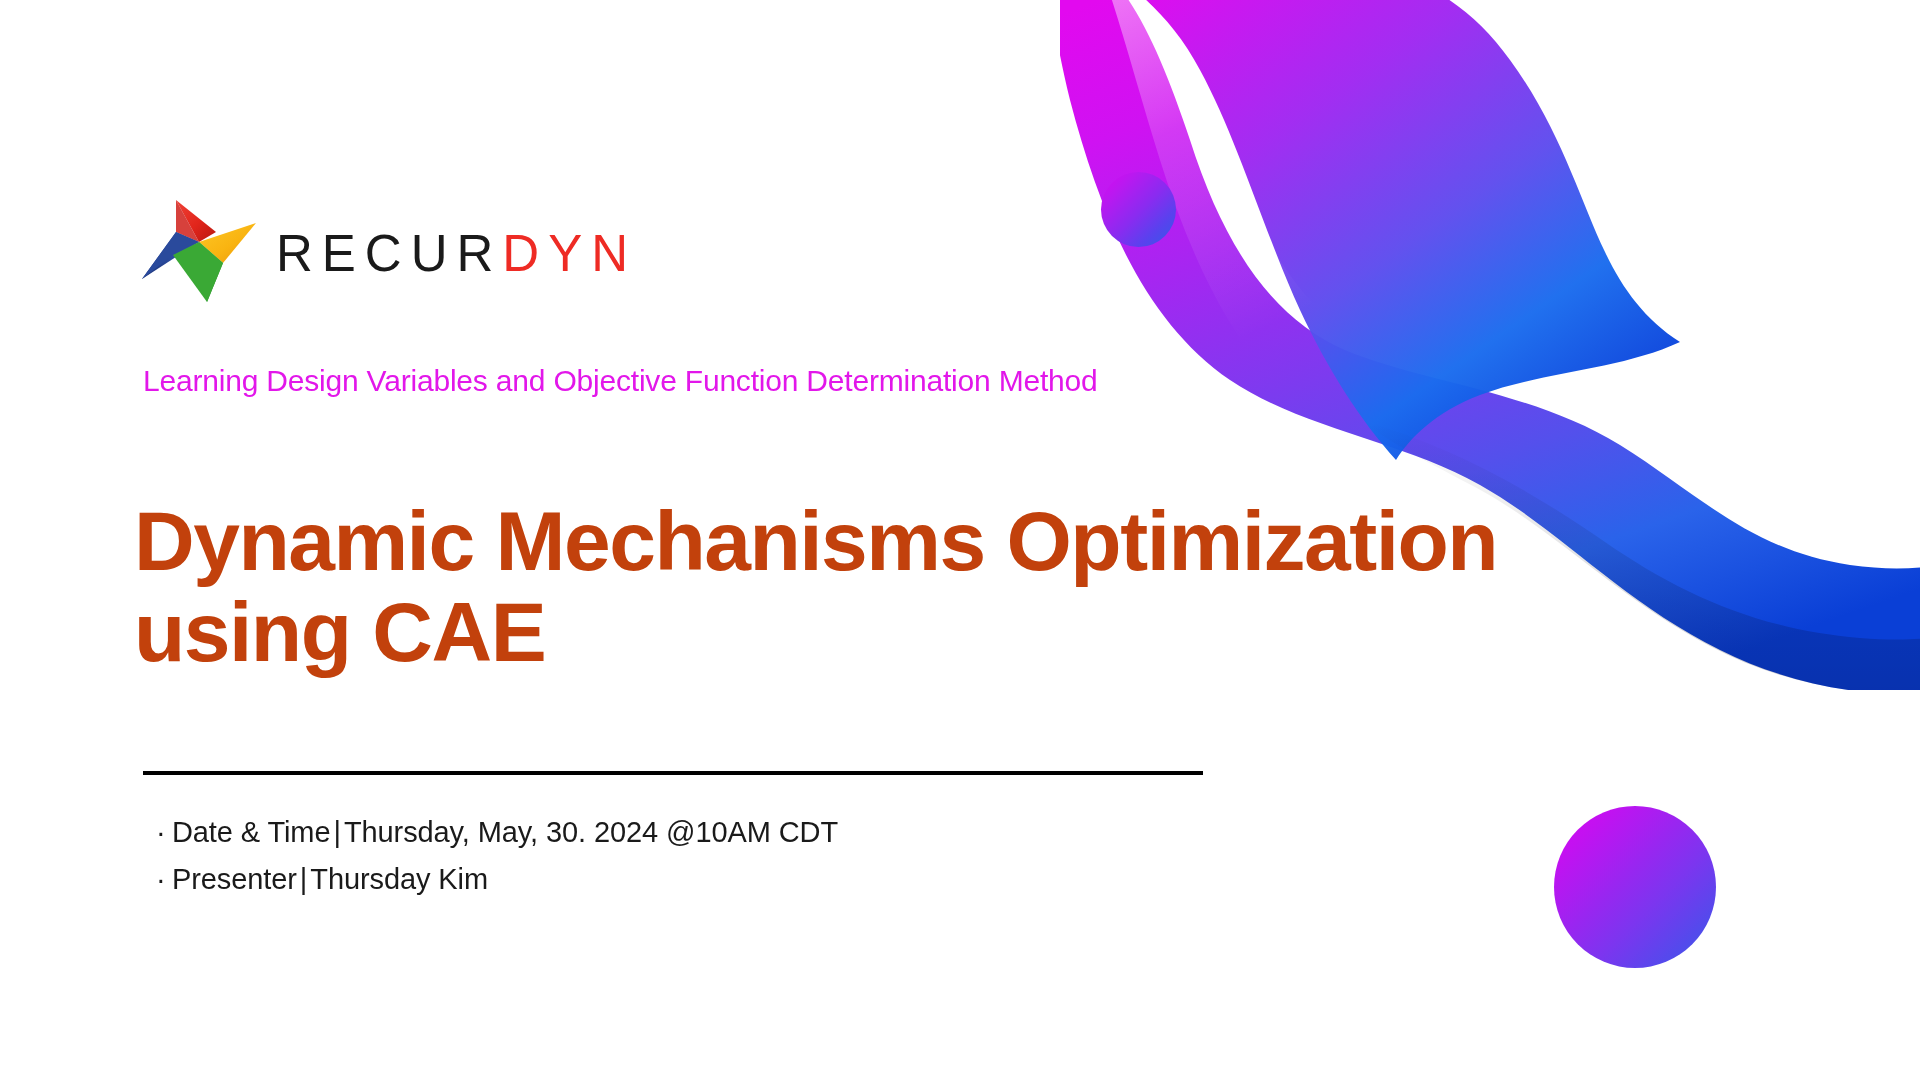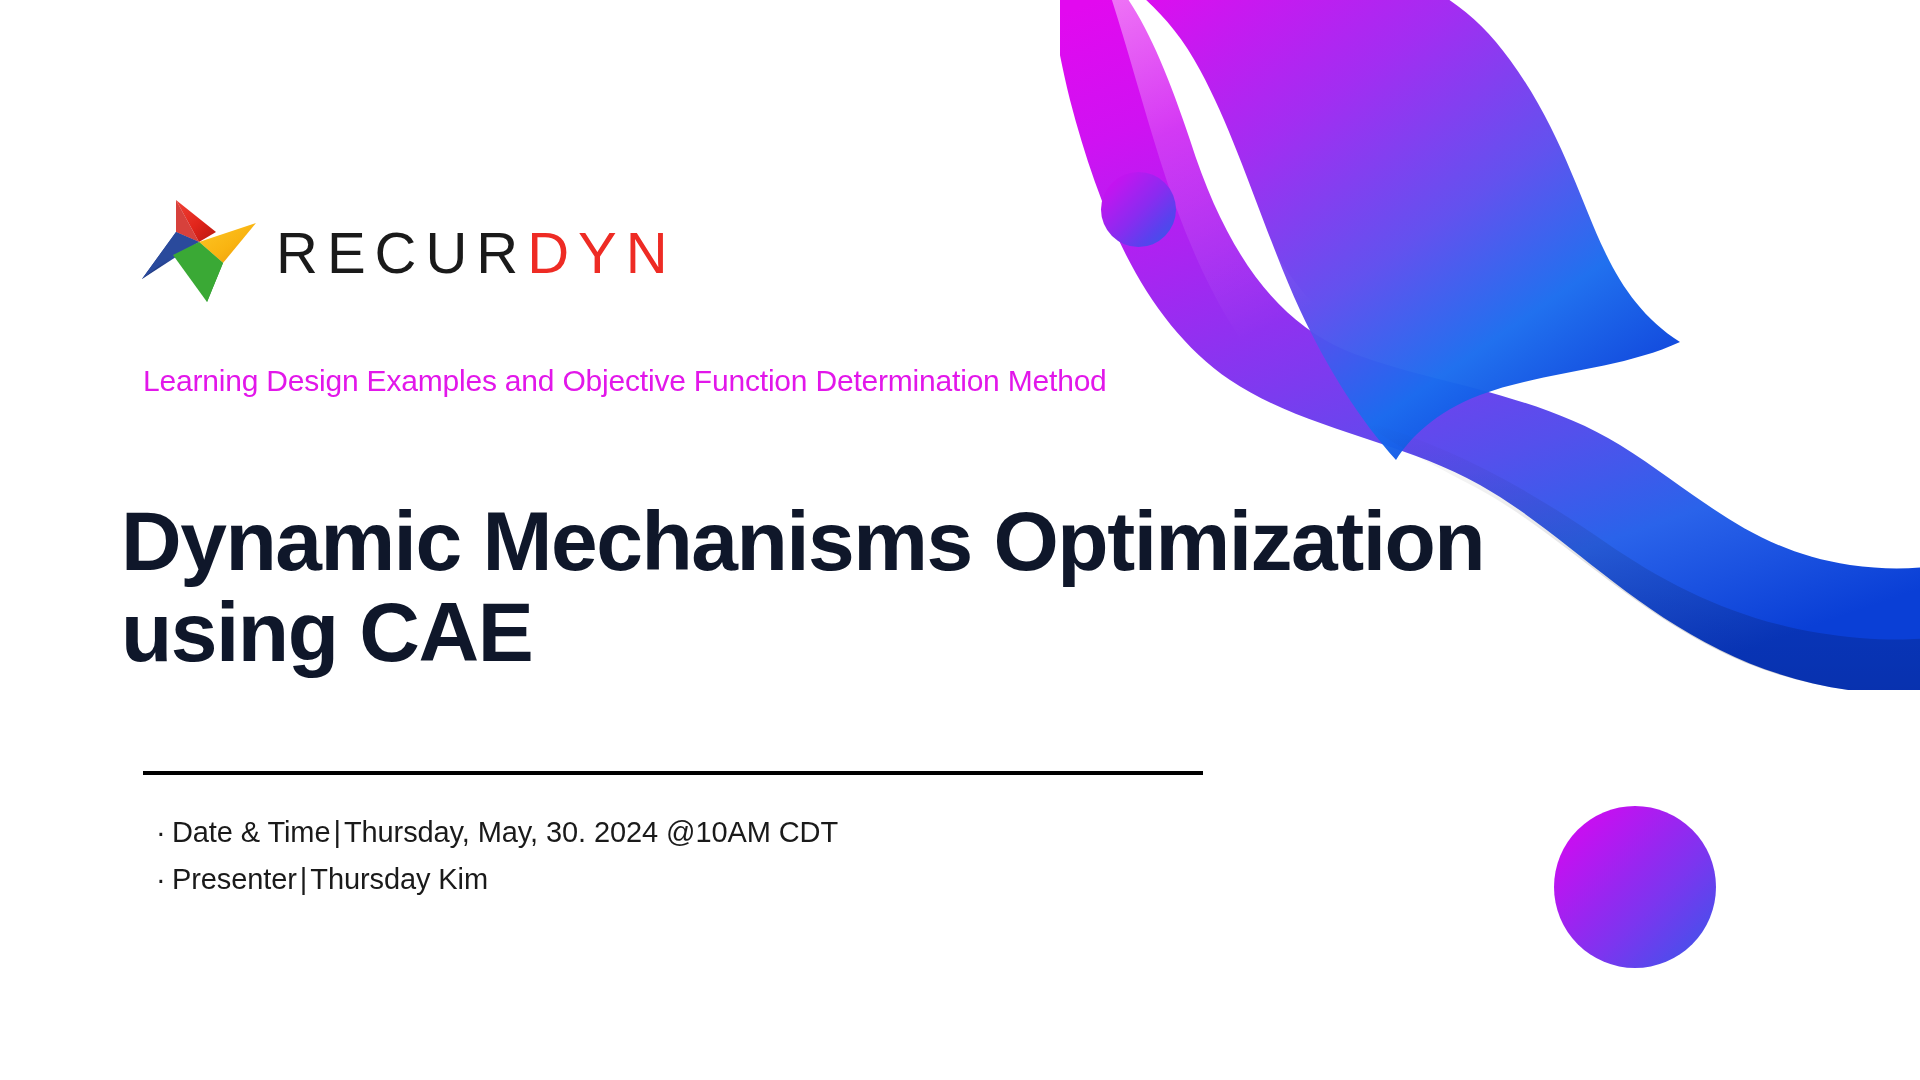--- a/index.html
+++ b/index.html
@@ -60,21 +60,21 @@
     align-items: center;
     gap: 18px;
   }
   .logo-mark {
     width: 118px;
     height: 106px;
     display: block;
   }
   .logo-word {
     font-family: "Liberation Sans", "DejaVu Sans", sans-serif;
-    font-size: 58px;
+    font-size: 51px;
     font-weight: 400;
     letter-spacing: 9px;
     line-height: 1;
     white-space: nowrap;
     padding-top: 8px;
   }
   .logo-word .w-dark { color: #1a1a1a; }
   .logo-word .w-red  { color: #ee2b24; }
 
   
@@ -83,25 +83,25 @@
     left: 143px;
     top: 364px;
     font-size: 30px;
     font-weight: 400;
     color: #e217ea;
     letter-spacing: -0.2px;
     white-space: nowrap;
   }
   .headline {
     position: absolute;
-    left: 121px;
+    left: 134px;
     top: 440px;
     font-size: 84px;
     font-weight: 700;
-    color: #0f172a;
+    color: #c2410c;
     line-height: 1.08;
     letter-spacing: -1.5px;
     white-space: nowrap;
     font-stretch: condensed;
   }
   .headline .line2 { display: block; }
 
   .divider {
     position: absolute;
     left: 143px;
@@ -251,21 +251,21 @@
 
       <polygon points="59,46 36,4 36,36" fill="#d0201a" opacity="0.85"></polygon>
       <polygon points="59,46 36,36 2,83 33,59" fill="#2a4a9c"></polygon>
       <polygon points="59,46 33,59 67,106 83,67" fill="#3aa935"></polygon>
     </svg>
     <div class="logo-word">
       <span class="w-dark">RECUR</span><span class="w-red">DYN</span>
     </div>
   </div>
 
-  <div class="eyebrow">Learning Design Examples and Objective Function Determination Method</div>
+  <div class="eyebrow">Learning Design Variables and Objective Function Determination Method</div>
 
   <h1 class="headline">
     <span>Dynamic Mechanisms Optimization</span>
     <span class="line2">using CAE</span>
   </h1>
 
   <div class="divider"></div>
 
   <ul class="details">
     <li>

